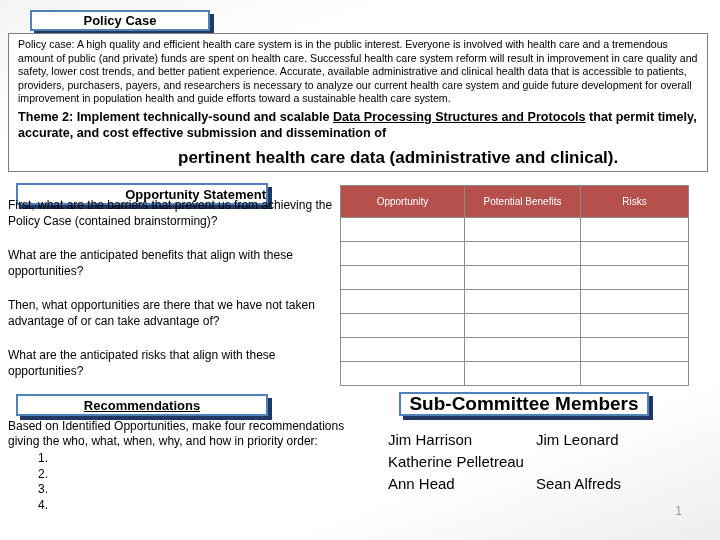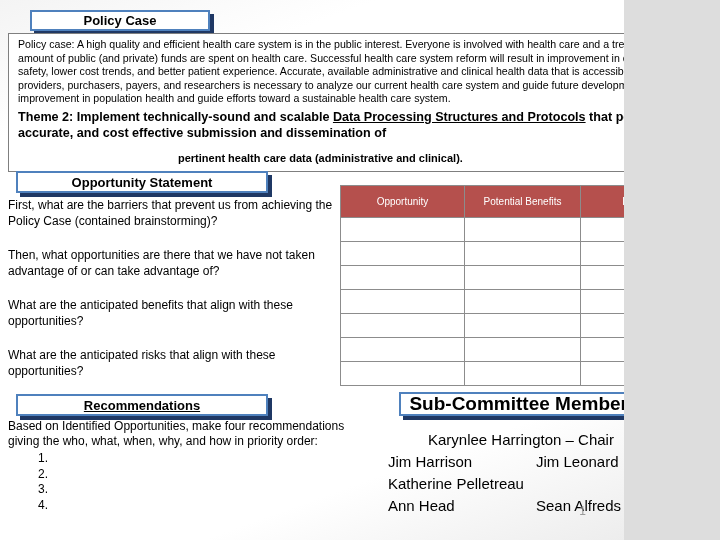--- a/index.html
+++ b/index.html
@@ -2,52 +2,52 @@
 <html><head>
 <meta charset="utf-8">
 <style>
   html,body{margin:0;padding:0;}
   body{
     font-family:"Liberation Sans", sans-serif;
     background:#ddd;
   }
   .slide{
     position:relative;
-    width:624px;height:540px;
+    width:720px;height:540px;
     background:linear-gradient(160deg,#f4f4f4 0%,#ffffff 18%,#ffffff 80%,#ededed 100%);
     overflow:hidden;
   }
   
   .title-box{
     position:absolute;
     background:#ffffff;
     border:2px solid #4f81bd;
     box-shadow:4px 4px 0 0 #1f3864;
     display:flex;align-items:center;justify-content:center;
     font-weight:bold;font-size:13px;color:#000;
     box-sizing:border-box;
   }
   .policy-title-box{left:30px;top:10px;width:180px;height:21px;}
-  .opportunity-title-box{left:16px;top:171px;width:252px;height:22px;}
+  .opportunity-title-box{left:16px;top:183px;width:252px;height:22px;justify-content:flex-end;}
   .recommendations-title-box{left:16px;top:394px;width:252px;height:22px;text-decoration:underline;}
   .subcommittee-title-box{left:399px;top:392px;width:250px;height:24px;font-size:19px;}
 
   .policy-body{
     position:absolute;left:8px;top:33px;width:700px;height:139px;
     background:#fff;border:1px solid #7f7f7f;
     box-sizing:border-box;padding:4px 9px 0 9px;
   }
   .policy-body .body-text{
     margin:0;font-size:10.6px;line-height:13.6px;color:#000;
   }
   .policy-body .theme-text{
     margin:3px 0 8px 0;font-size:12.6px;line-height:16.5px;font-weight:bold;color:#000;
   }
   .policy-body .theme-line2{
-    margin:0;padding-left:160px;font-size:11px;line-height:16.5px;font-weight:bold;color:#000;
+    margin:0;padding-left:160px;font-size:17px;line-height:16.5px;font-weight:bold;color:#000;
   }
   .underline{text-decoration:underline;}
 
   .opp-questions{
     position:absolute;left:8px;top:198px;width:334px;
     font-size:12px;line-height:15.5px;color:#000;
   }
   .opp-questions p{margin:0 0 19px 0;}
 
   table.opp-table{
@@ -99,22 +99,22 @@
     <p class="theme-text"><span>Theme 2:  Implement technically-sound and scalable </span><span class="underline">Data Processing Structures and Protocols</span><span> that permit timely, accurate, and cost effective submission and dissemination of</span></p>
     <p class="theme-line2">pertinent health care data (administrative and clinical).</p>
   </div>
 
   <div class="title-box opportunity-title-box">
     <span>Opportunity Statement</span>
   </div>
 
   <div class="opp-questions">
     <p>First, what are the barriers that prevent us from achieving the Policy Case (contained brainstorming)?</p>
+    <p>What are the anticipated benefits that align with these opportunities?</p>
     <p>Then, what opportunities are there that we have not taken advantage of or can take advantage of?</p>
-    <p>What are the anticipated benefits that align with these opportunities?</p>
     <p>What are the anticipated risks that align with these opportunities?</p>
   </div>
 
   <table class="opp-table">
     <colgroup>
       <col class="col-opportunity">
         <col class="col-benefits">
         <col class="col-risks">
     </colgroup>
     <thead>
@@ -175,21 +175,20 @@
       <div>3.</div>
       <div>4.</div>
     </div>
   </div>
 
   <div class="title-box subcommittee-title-box">
     <span>Sub-Committee Members</span>
   </div>
 
   <div class="members">
-    <div class="chair-line">Karynlee Harrington – Chair</div>
     <div>
       <span class="member-col-left">Jim Harrison</span><span>Jim Leonard</span>
     </div>
     <div>
       <span class="member-col-left">Katherine Pelletreau</span><span></span>
     </div>
     <div>
       <span class="member-col-left">Ann Head</span><span>Sean Alfreds</span>
     </div>
   </div>

